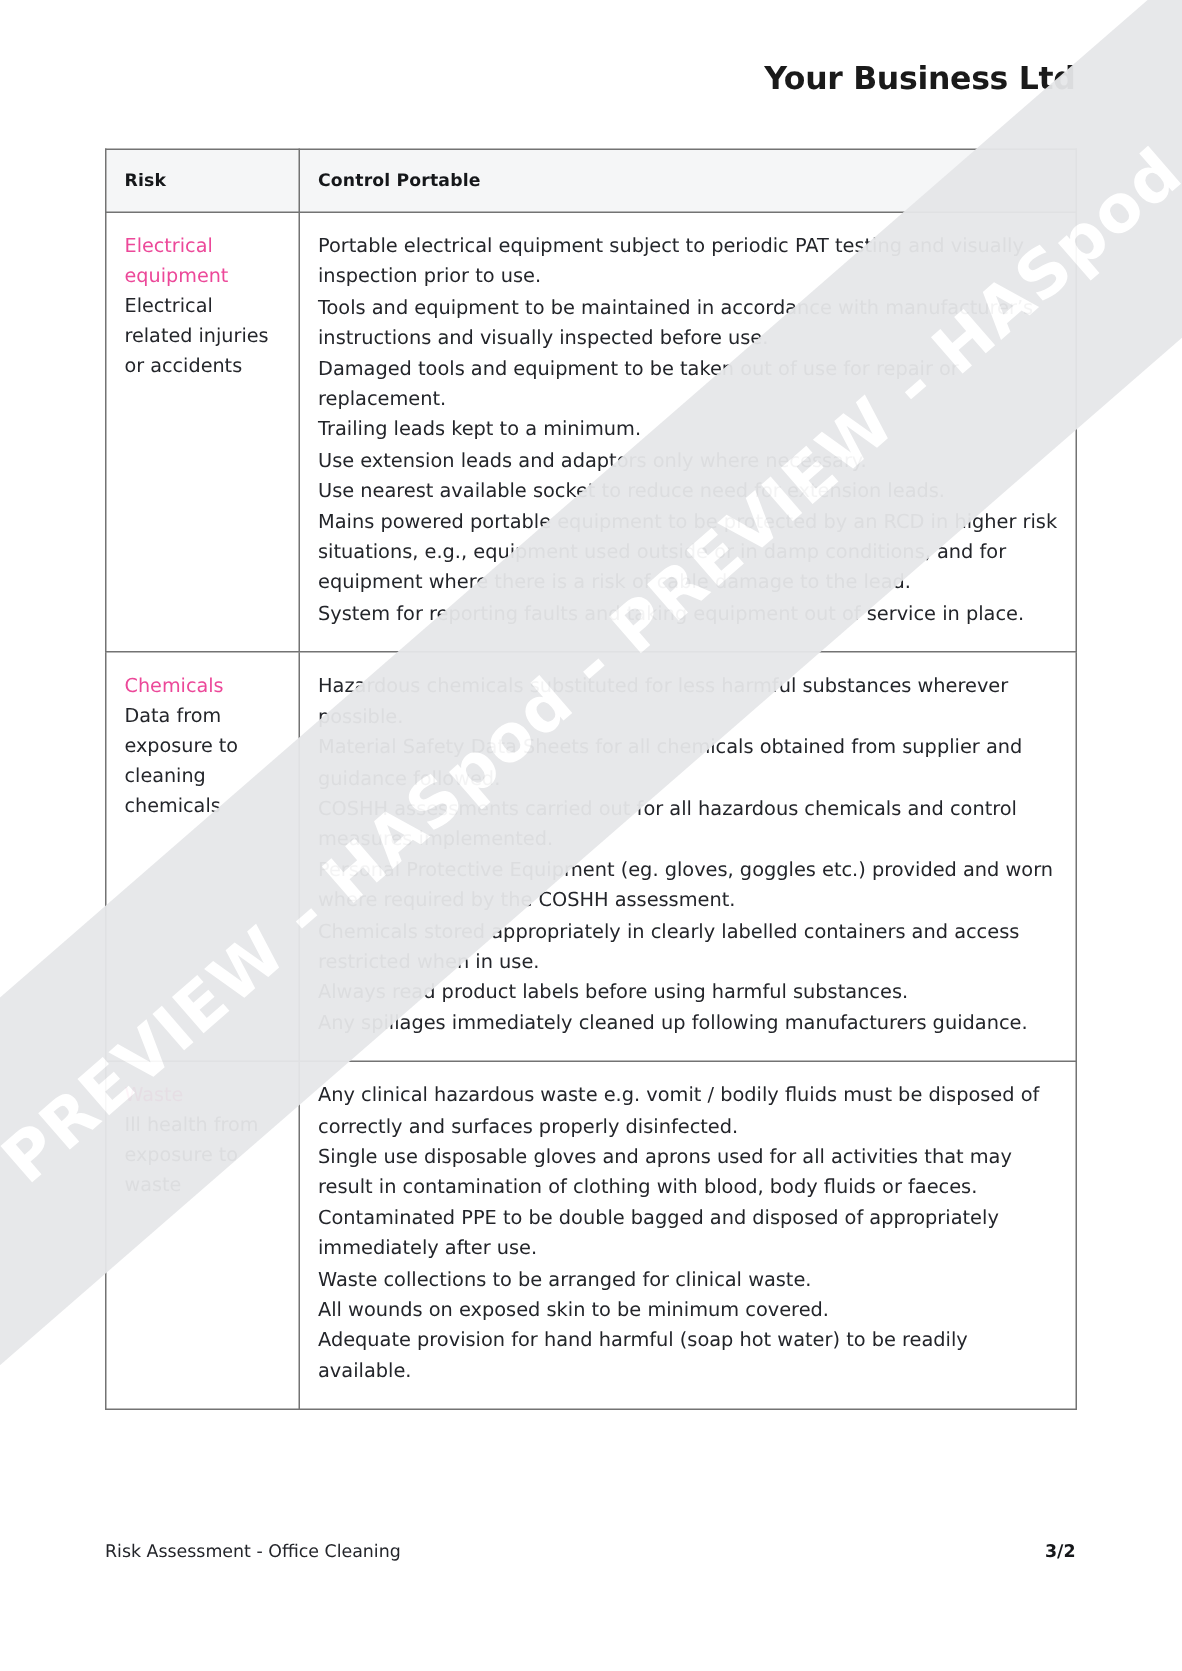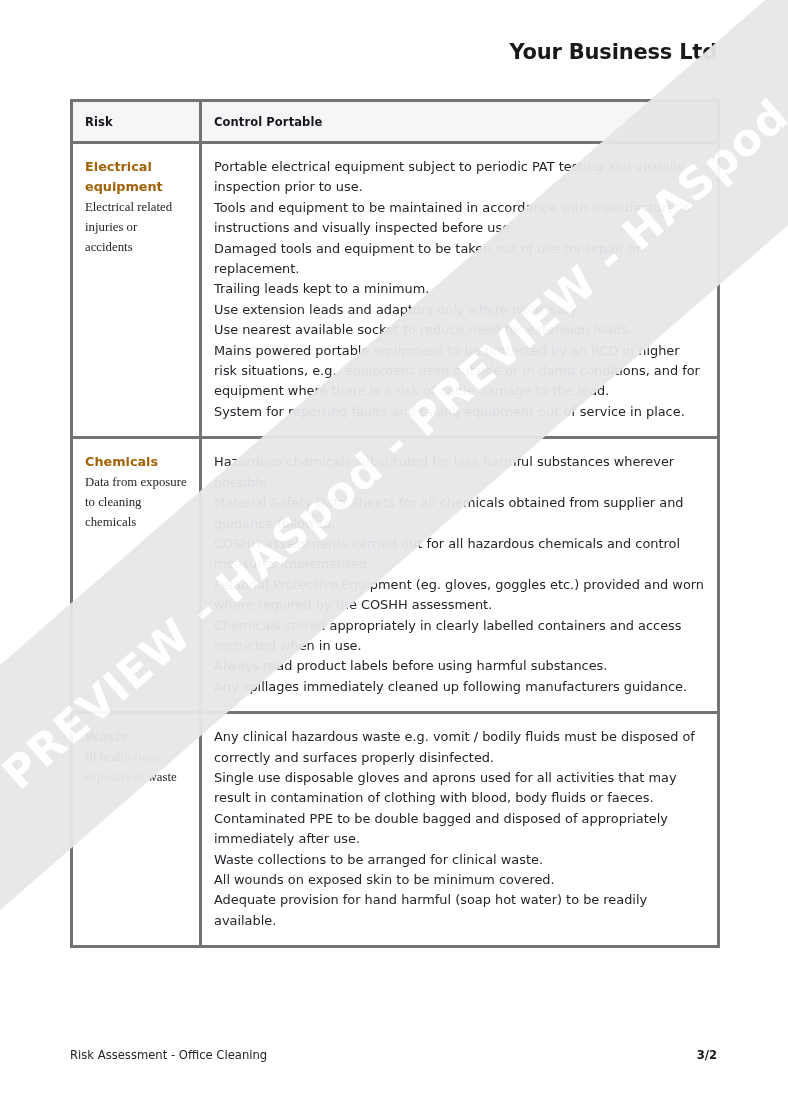--- a/index.html
+++ b/index.html
@@ -38,21 +38,21 @@
   .risk-table {
     position: absolute;
     top: 99px;
     left: 70px;
     width: 647px;
     border-collapse: collapse;
     table-layout: fixed;
   }
   .risk-table th,
   .risk-table td {
-    border: 3px solid #737373;
+    border: 1px solid #737373;
     vertical-align: top;
     box-sizing: border-box;
   }
   .risk-table thead th {
     background: #f5f6f7;
     height: 42px;
     padding: 13px 12px 12px 12px;
     font-size: 11.5px;
     font-weight: 700;
     color: #15171a;
@@ -64,47 +64,46 @@
 
   .risk-table tbody td {
     padding: 13px 12px 14px 12px;
   }
   .risk-cell {
     font-size: 12.8px;
     line-height: 20px;
     color: #23252a;
   }
   .risk-title {
-    font-weight: 700;
-    color: #a16207;
+    font-weight: 400;
+    color: #ec4899;
     display: block;
   }
   .risk-desc {
     display: block;
     font-weight: 400;
-    font-family: Liberation Serif, serif;
   }
   .measures-cell {
     font-size: 12.9px;
     line-height: 20.4px;
     color: #23252a;
   }
   .measure-line {
     margin: 0 0 0 0;
     padding: 0;
   }
   .measure-line + .measure-line {
     margin-top: 0px;
   }
   
   .doc-footer {
     position: absolute;
     left: 70px;
     right: 71px;
-    top: 1048px;
+    top: 1027px;
     display: flex;
     align-items: flex-start;
     justify-content: space-between;
     font-size: 11.6px;
     color: #23252a;
   }
   .footer-title { font-weight: 400; }
   .footer-page  { font-weight: 700; color: #15171a; }
 
   

